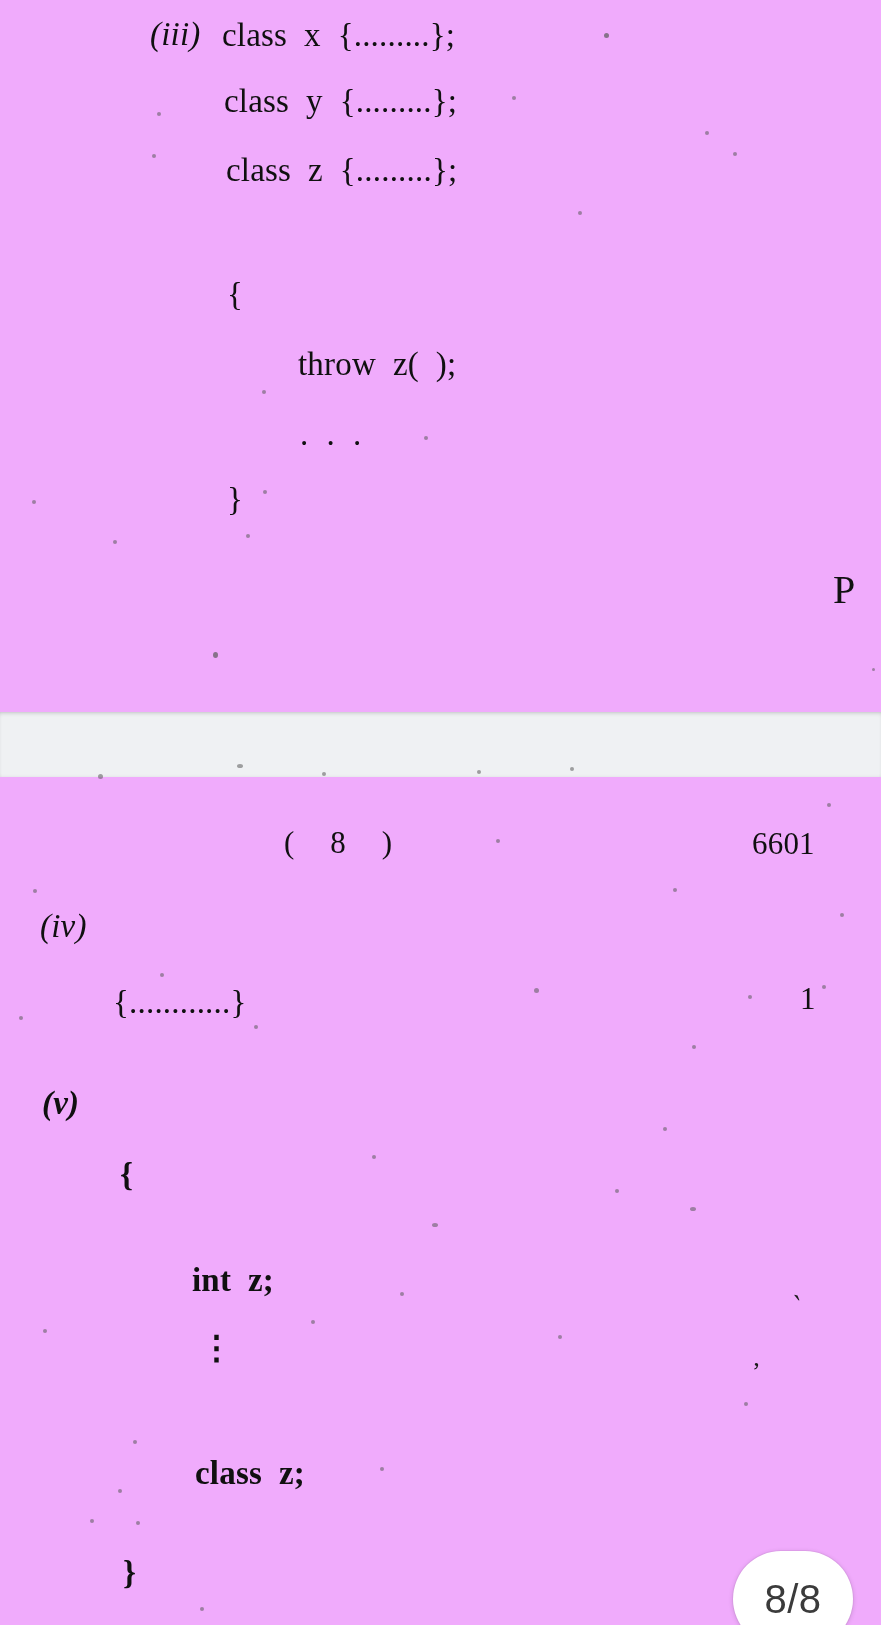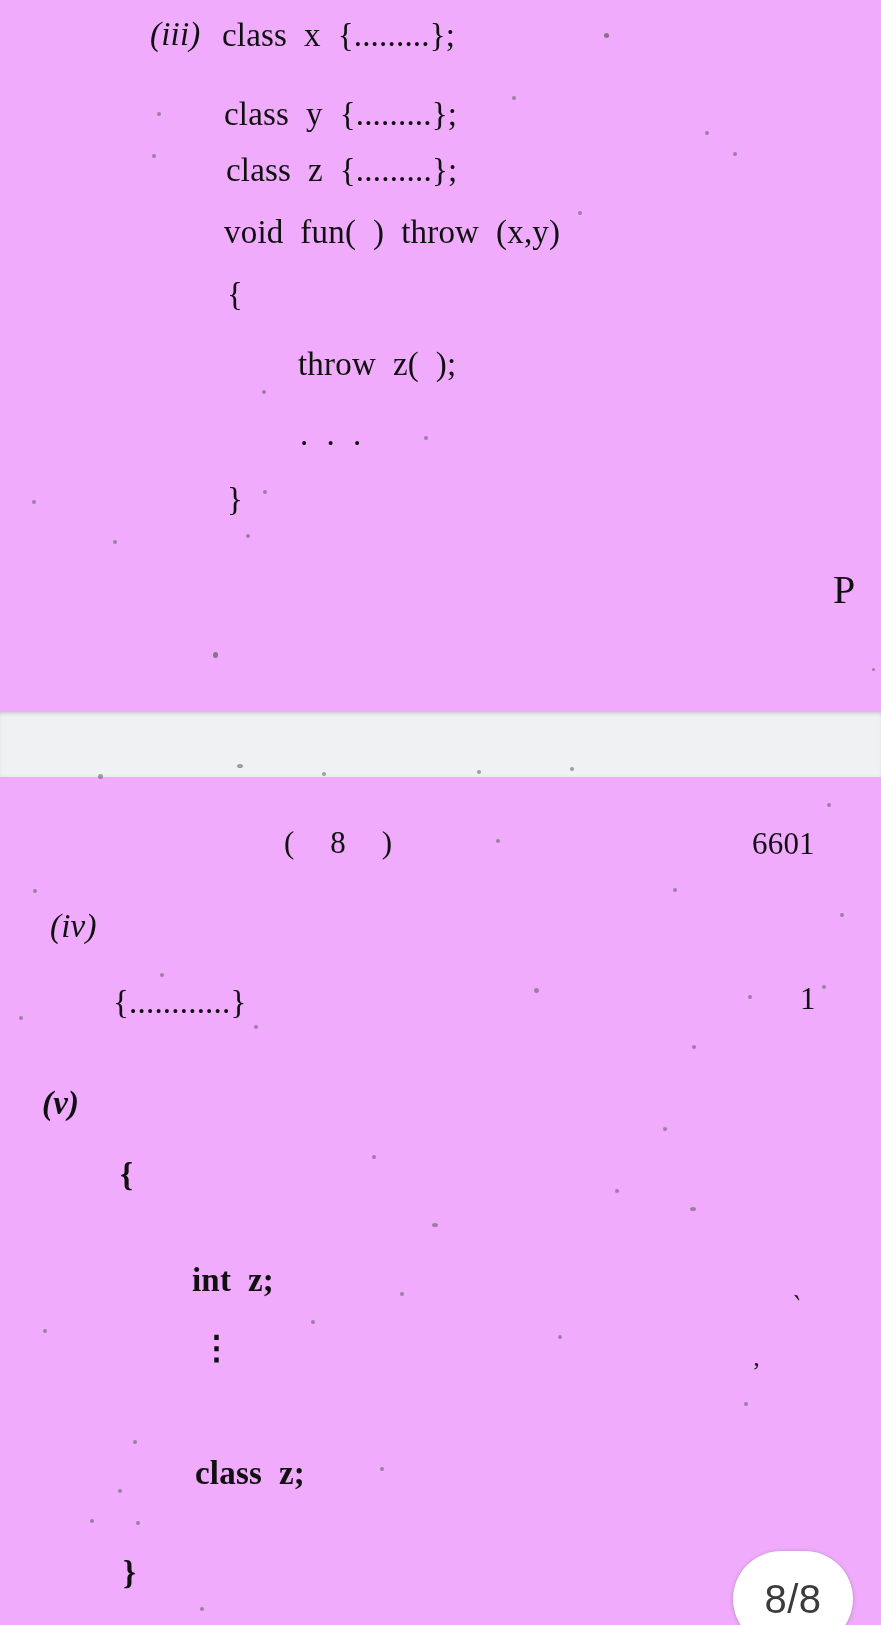--- a/index.html
+++ b/index.html
@@ -110,25 +110,24 @@
 </style>
 </head>
 <body>
 
 <div class="page-surface" id="page-upper">
 
   <div class="scan-line t-code lvl-label" style="left:150px; top:18px;">(iii)</div>
 
   <div class="scan-line t-code" style="left:222px; top:19px;">class  x  {.........};</div>
 
-  <div class="scan-line t-code" style="left:224px; top:85px;margin-top:13px;">class  y  {.........};</div>
+  <div class="scan-line t-code" style="left:224px; top:85px;">class  y  {.........};</div>
 
   <div class="scan-line t-code" style="left:226px; top:154px;">class  z  {.........};</div>
 
-  <div class="scan-line t-code" style="left:224px; top:216px;">void  fun(  )  throw  (x,y)</div>
 
   <div class="scan-line t-code" style="left:227px; top:278px;">{</div>
 
   <div class="scan-line t-code" style="left:298px; top:348px;">throw  z(  );</div>
 
   <div class="scan-line t-code" style="left:300px; top:418px; letter-spacing:5px;">. . .</div>
 
   <div class="scan-line t-code" style="left:227px; top:483px;">}</div>
 
   <div class="edge-glyph" style="left:833px; top:566px;">P</div>
@@ -151,21 +150,21 @@
 </div>
 
 <div class="page-gap"></div>
 
 <div class="page-surface" id="page-lower">
 
   <div class="scan-line t-head" style="left:284px; top:50px; letter-spacing:1px;">(    8    )</div>
 
   <div class="scan-line t-head" style="left:752px; top:51px;">6601</div>
 
-  <div class="scan-line t-code lvl-label" style="left:40px; top:133px;margin-left:10px;">(iv)</div>
+  <div class="scan-line t-code lvl-label" style="left:40px; top:133px;">(iv)</div>
 
 
   <div class="scan-line t-code" style="left:113px; top:209px;">{............}</div>
 
   <div class="scan-line t-head" style="left:800px; top:206px;">1</div>
 
   <div class="scan-line t-code-b lvl-label" style="left:42px; top:310px;">(v)</div>
 
 
   <div class="scan-line t-code-b" style="left:120px; top:382px;">{</div>

